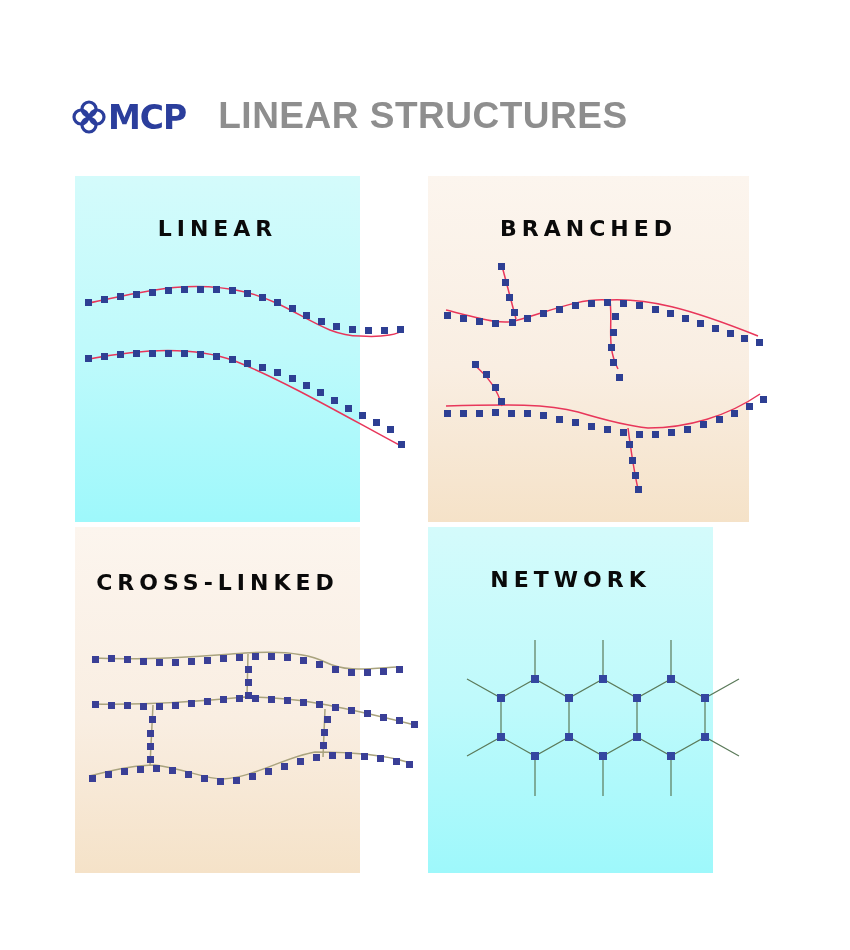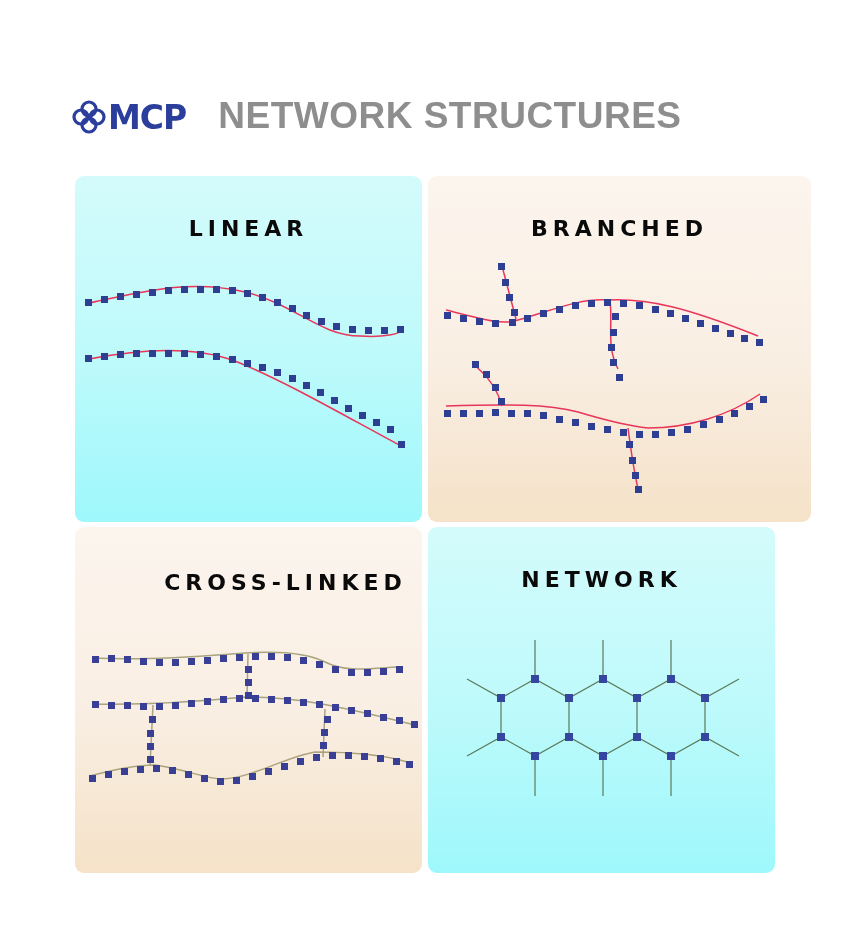--- a/index.html
+++ b/index.html
@@ -1,42 +1,42 @@
 <!DOCTYPE html>
 <html><head>
 <meta charset="utf-8">
 <style>
   html,body{margin:0;padding:0;background:#ffffff;}
   body{width:850px;height:950px;position:relative;overflow:hidden;font-family:"Liberation Sans",sans-serif;}
   .header{position:absolute;left:72px;top:86px;height:48px;display:flex;align-items:flex-end;}
   .logo{display:flex;align-items:center;}
   .logo-text{font-family:"DejaVu Sans",sans-serif;font-weight:bold;font-size:33px;color:#2b3e9c;letter-spacing:-1px;margin-left:2px;line-height:1;}
   .title{font-family:"Liberation Sans",sans-serif;font-weight:bold;font-size:37px;color:#8e8e8e;margin-left:32px;letter-spacing:0.5px;line-height:1;}
-  .panel{position:absolute;width:347px;height:346px;border-radius:9px;}
+  .panel{position:absolute;width:285px;height:346px;}
   .panel svg{position:absolute;left:0;top:0;}
   .panel-title{position:absolute;left:0;width:100%;text-align:center;font-family:"DejaVu Sans",sans-serif;font-weight:bold;font-size:22px;letter-spacing:5px;color:#0a0a0a;}
   .cyan{background:linear-gradient(to bottom,#d4fbfb 0%,#bffafb 50%,#9ef8fb 100%);}
   .peach{background:linear-gradient(to bottom,#fcf5ee 0%,#f9eee2 55%,#f5e2c8 100%);}
 </style>
 </head>
 <body>
 
 <div class="header">
   <div class="logo">
     <svg width="34" height="34" viewBox="0 0 34 34">
       <g fill="none" stroke="#2b3e9c" stroke-width="3.2">
         <circle cx="17" cy="9" r="7"></circle>
         <circle cx="17" cy="25" r="7"></circle>
         <circle cx="9" cy="17" r="7"></circle>
         <circle cx="25" cy="17" r="7"></circle>
       </g>
     </svg>
     <span class="logo-text">MCP</span>
   </div>
-  <span class="title">NETWORK STRUCTURES</span>
+  <span class="title">LINEAR STRUCTURES</span>
 </div>
 
 <div class="panel cyan" style="left:75px;top:176px;">
   <div class="panel-title" style="top:40px;">LINEAR</div>
   <svg width="347" height="346">
     <path d="M14,127 C60,118 110,102 170,116 C220,128 245,160 285,160 C310,162 325,157 326,155" fill="none" stroke="#e8365a" stroke-width="1.5"></path>
     <path d="M14,183 C70,172 120,170 160,185 C210,205 270,240 326,270" fill="none" stroke="#e8365a" stroke-width="1.5"></path>
     <g fill="#2e3f93">
       <rect x="10" y="123" width="7" height="7"></rect>
         <rect x="26" y="120" width="7" height="7"></rect>
@@ -154,21 +154,21 @@
         <rect x="70" y="222" width="7" height="7"></rect>
       <rect x="198" y="265" width="7" height="7"></rect>
         <rect x="201" y="281" width="7" height="7"></rect>
         <rect x="204" y="296" width="7" height="7"></rect>
         <rect x="207" y="310" width="7" height="7"></rect>
     </g>
   </svg>
 </div>
 
 <div class="panel peach" style="left:75px;top:527px;">
-  <div class="panel-title" style="top:43px;padding-left:37px;">CROSS-LINKED</div>
+  <div class="panel-title" style="top:43px;">CROSS-LINKED</div>
   <svg width="347" height="346">
     <g fill="none" stroke="#a9a37e" stroke-width="1.5">
       <path d="M18,131 C80,134 140,128 170,126 C200,124 230,125 250,135 C270,145 290,142 322,140"></path>
       <path d="M18,177 C70,178 120,175 170,170 C220,170 260,178 340,198"></path>
       <path d="M14,249 C40,243 60,238 80,238 C110,242 130,252 148,252 C180,250 210,230 240,225 C280,225 310,228 332,235"></path>
       <path d="M173,127 L172,170"></path>
       <path d="M78,178 L75,238"></path>
       <path d="M250,182 L248,230"></path>
     </g>
     <g fill="#3a3f96">

